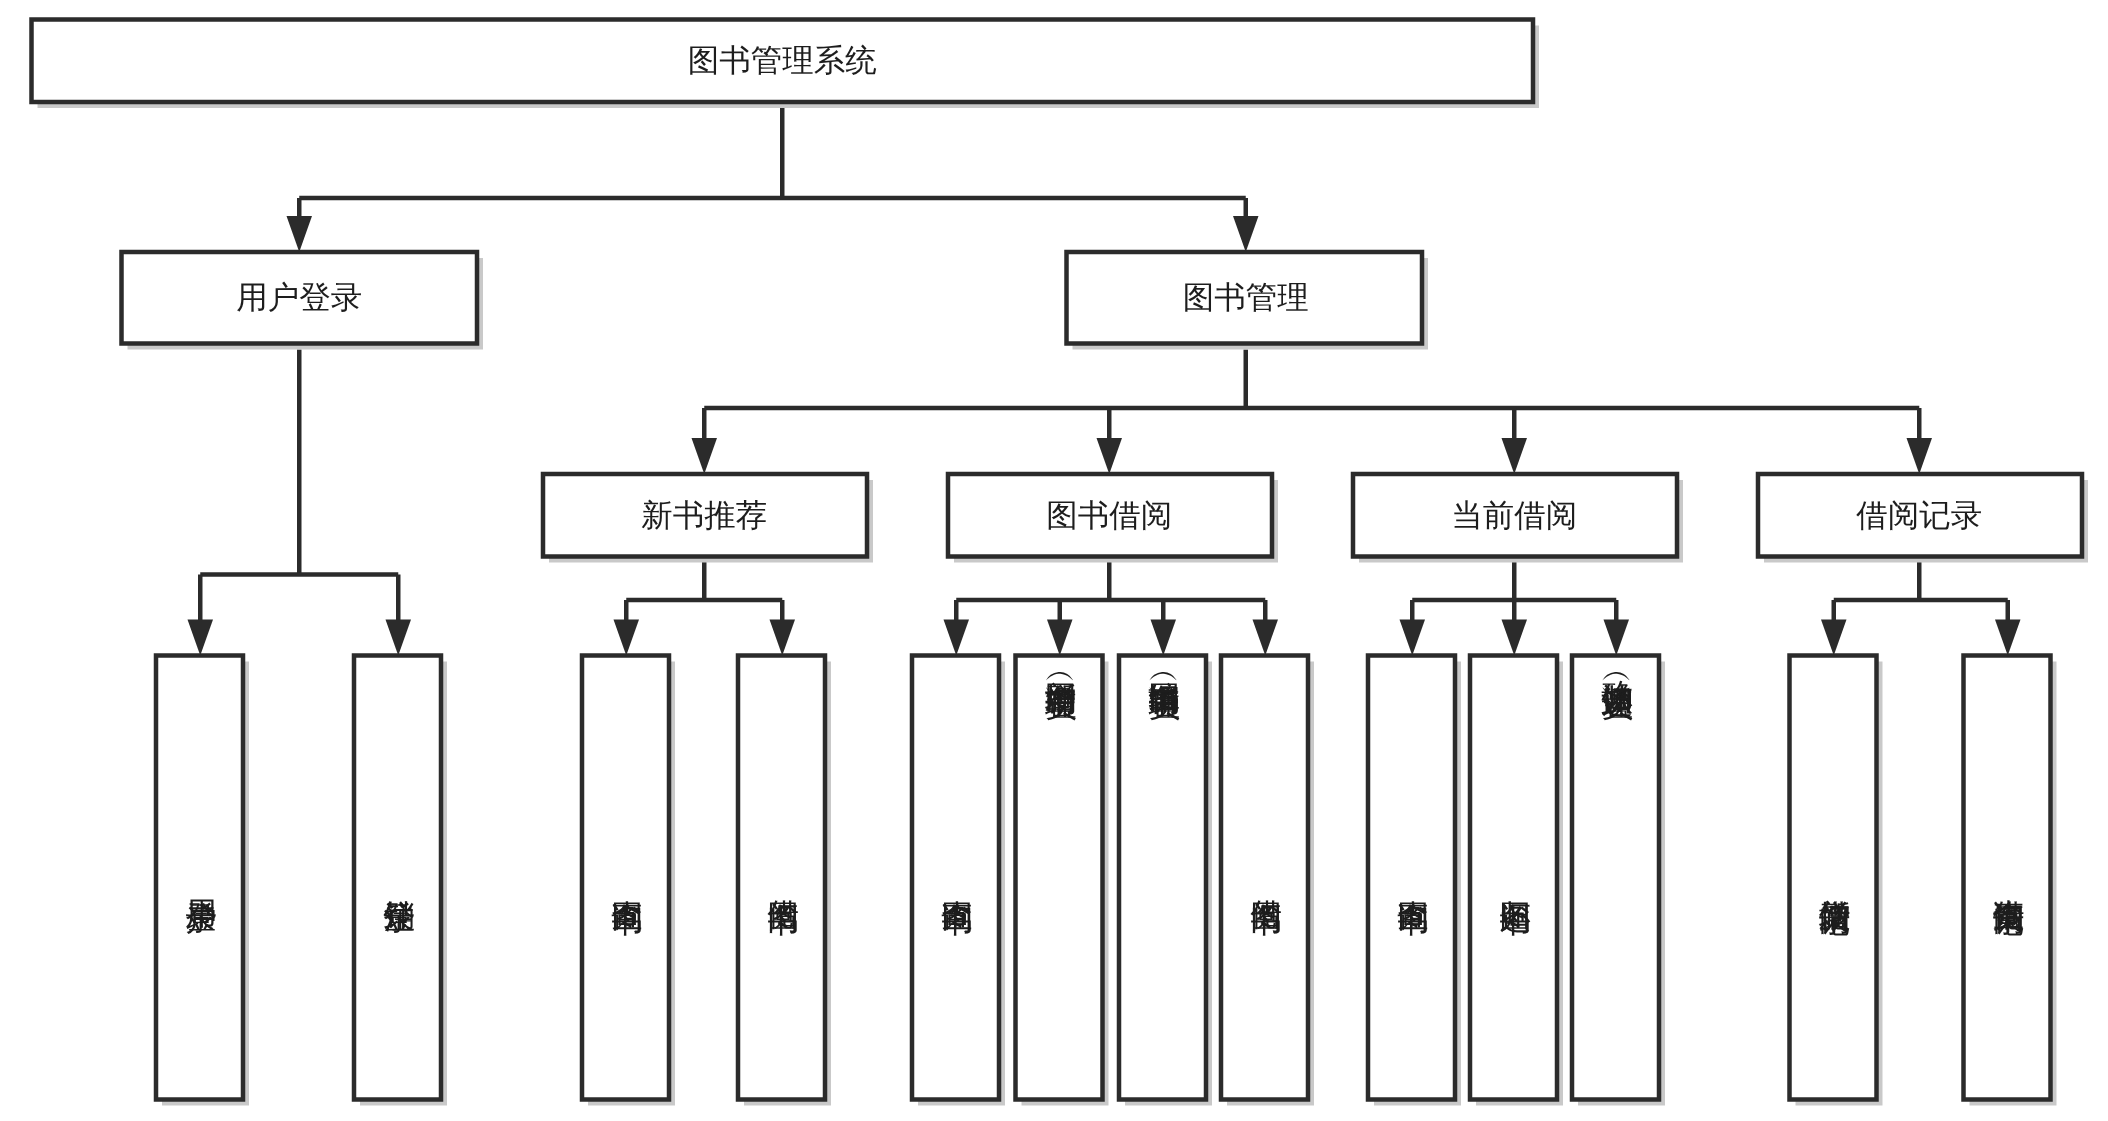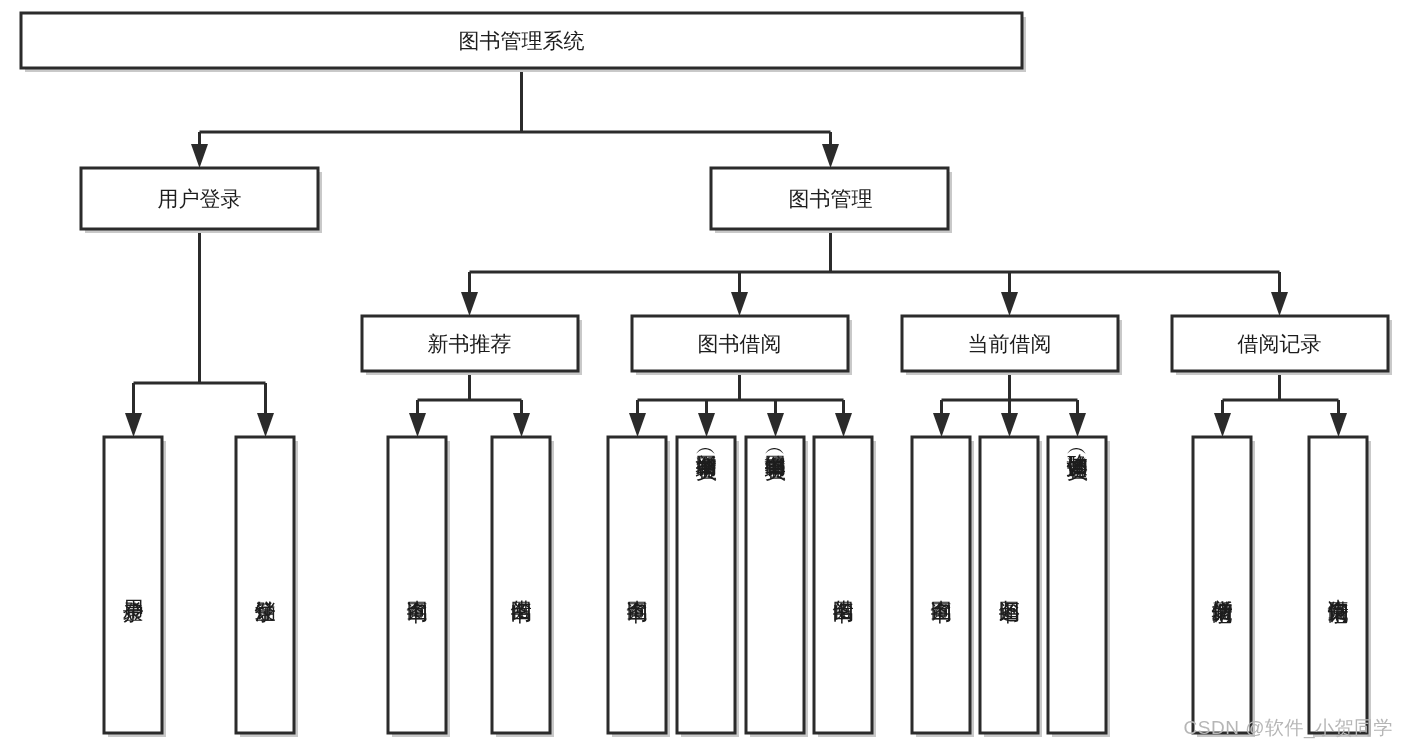--- a/index.html
+++ b/index.html
@@ -271,15 +271,14 @@
   <div class="leaf-label-wrap" style="left:1048px; top:437px; width:58px; height:296px; align-items:flex-start;">
     <span class="leaf-label">确认归还（管理员）</span>
   </div>
   <div class="leaf-label-wrap" style="left:1193px; top:437px; width:58px; height:296px;">
     <span class="leaf-label">新增借阅记录</span>
   </div>
   <div class="leaf-label-wrap" style="left:1309px; top:437px; width:58px; height:296px;">
     <span class="leaf-label">查询借阅记录</span>
   </div>
 
-  <div id="watermark">CSDN @软件_小贺同学</div>
 
 </div>
 
 </body></html>

